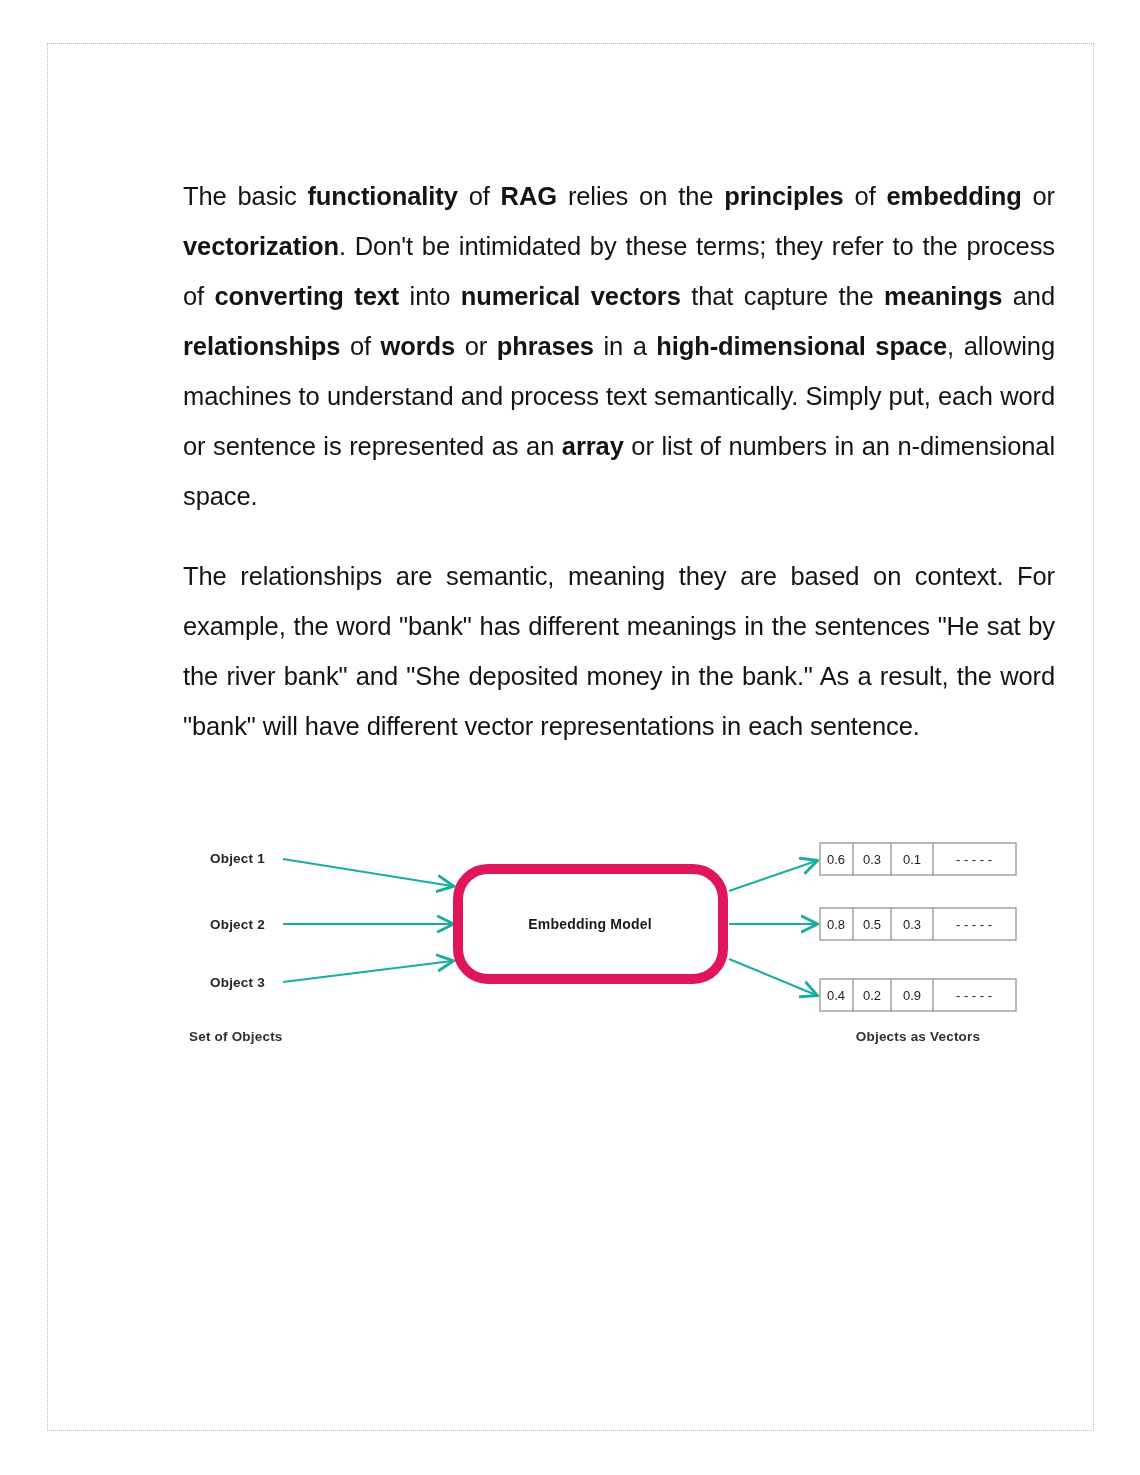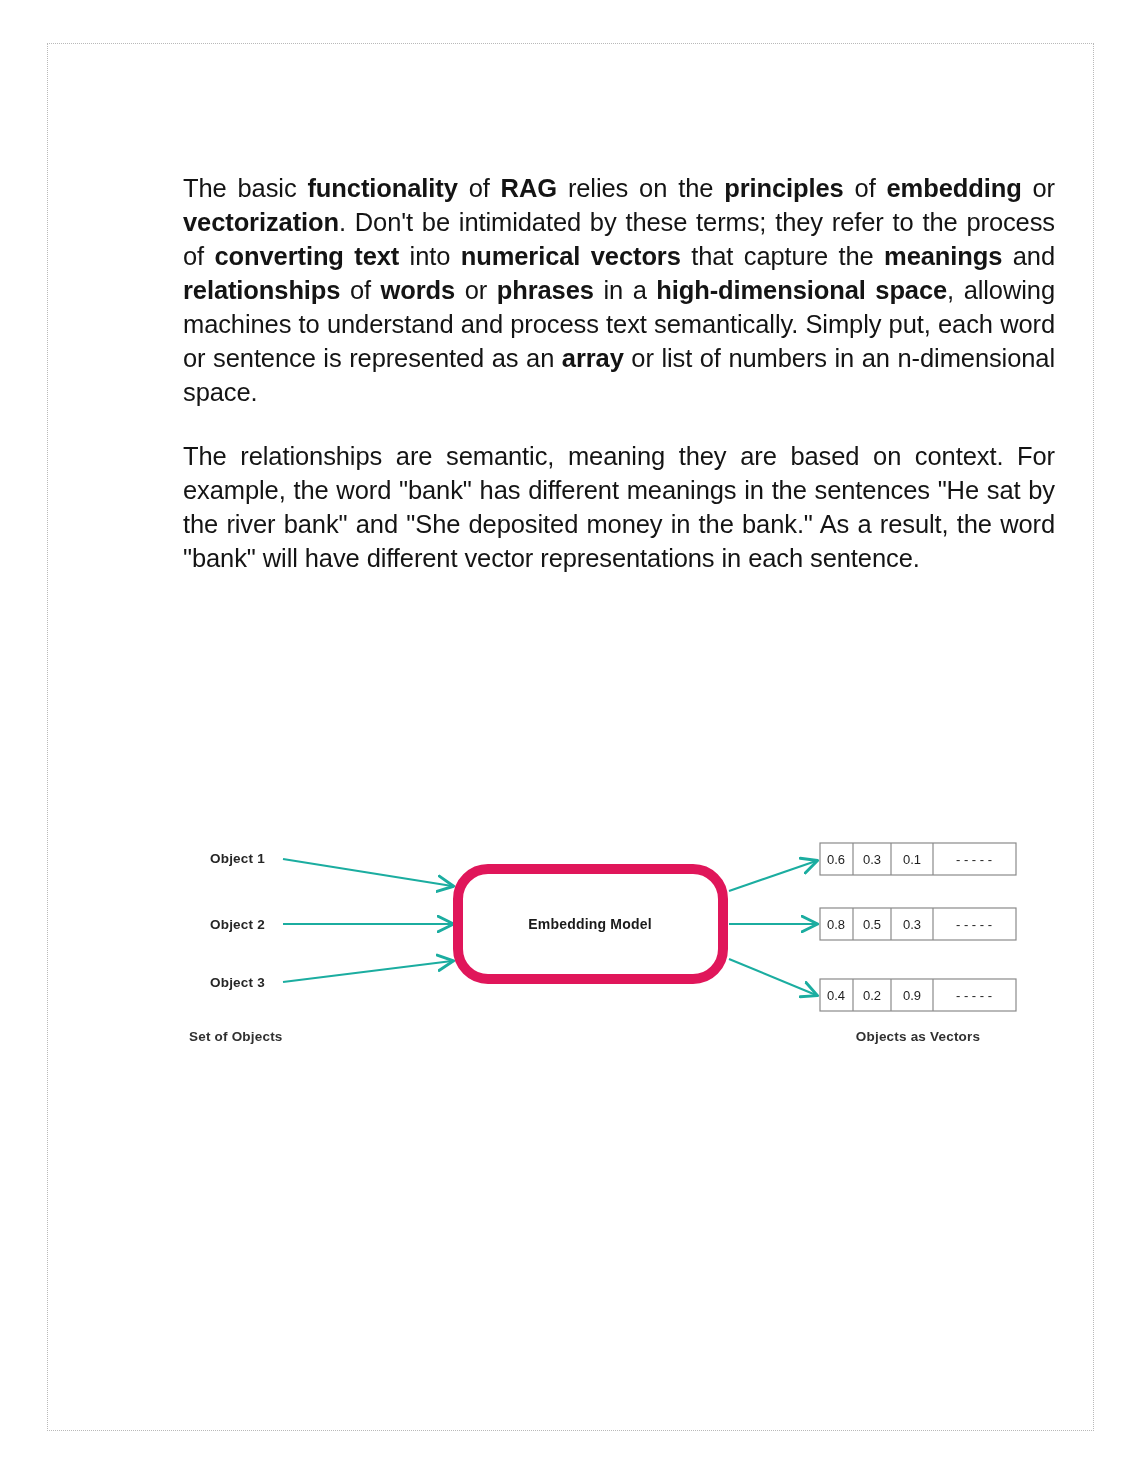--- a/index.html
+++ b/index.html
@@ -39,21 +39,21 @@
     font-size: 30px;
     font-weight: bold;
     line-height: 1.2;
     letter-spacing: -0.2px;
     margin: 0 0 34px 0;
     color: #111111;
   }
 
   p.doc-para {
     font-size: 25.5px;
-    line-height: 34px;
+    line-height: 50px;
     text-align: justify;
     margin: 0 0 30px 0;
     color: #141414;
     letter-spacing: -0.1px;
     -webkit-hyphens: none;
     hyphens: none;
   }
   p.doc-para:last-of-type { margin-bottom: 0; }
   p.doc-para b { font-weight: bold; }
 

